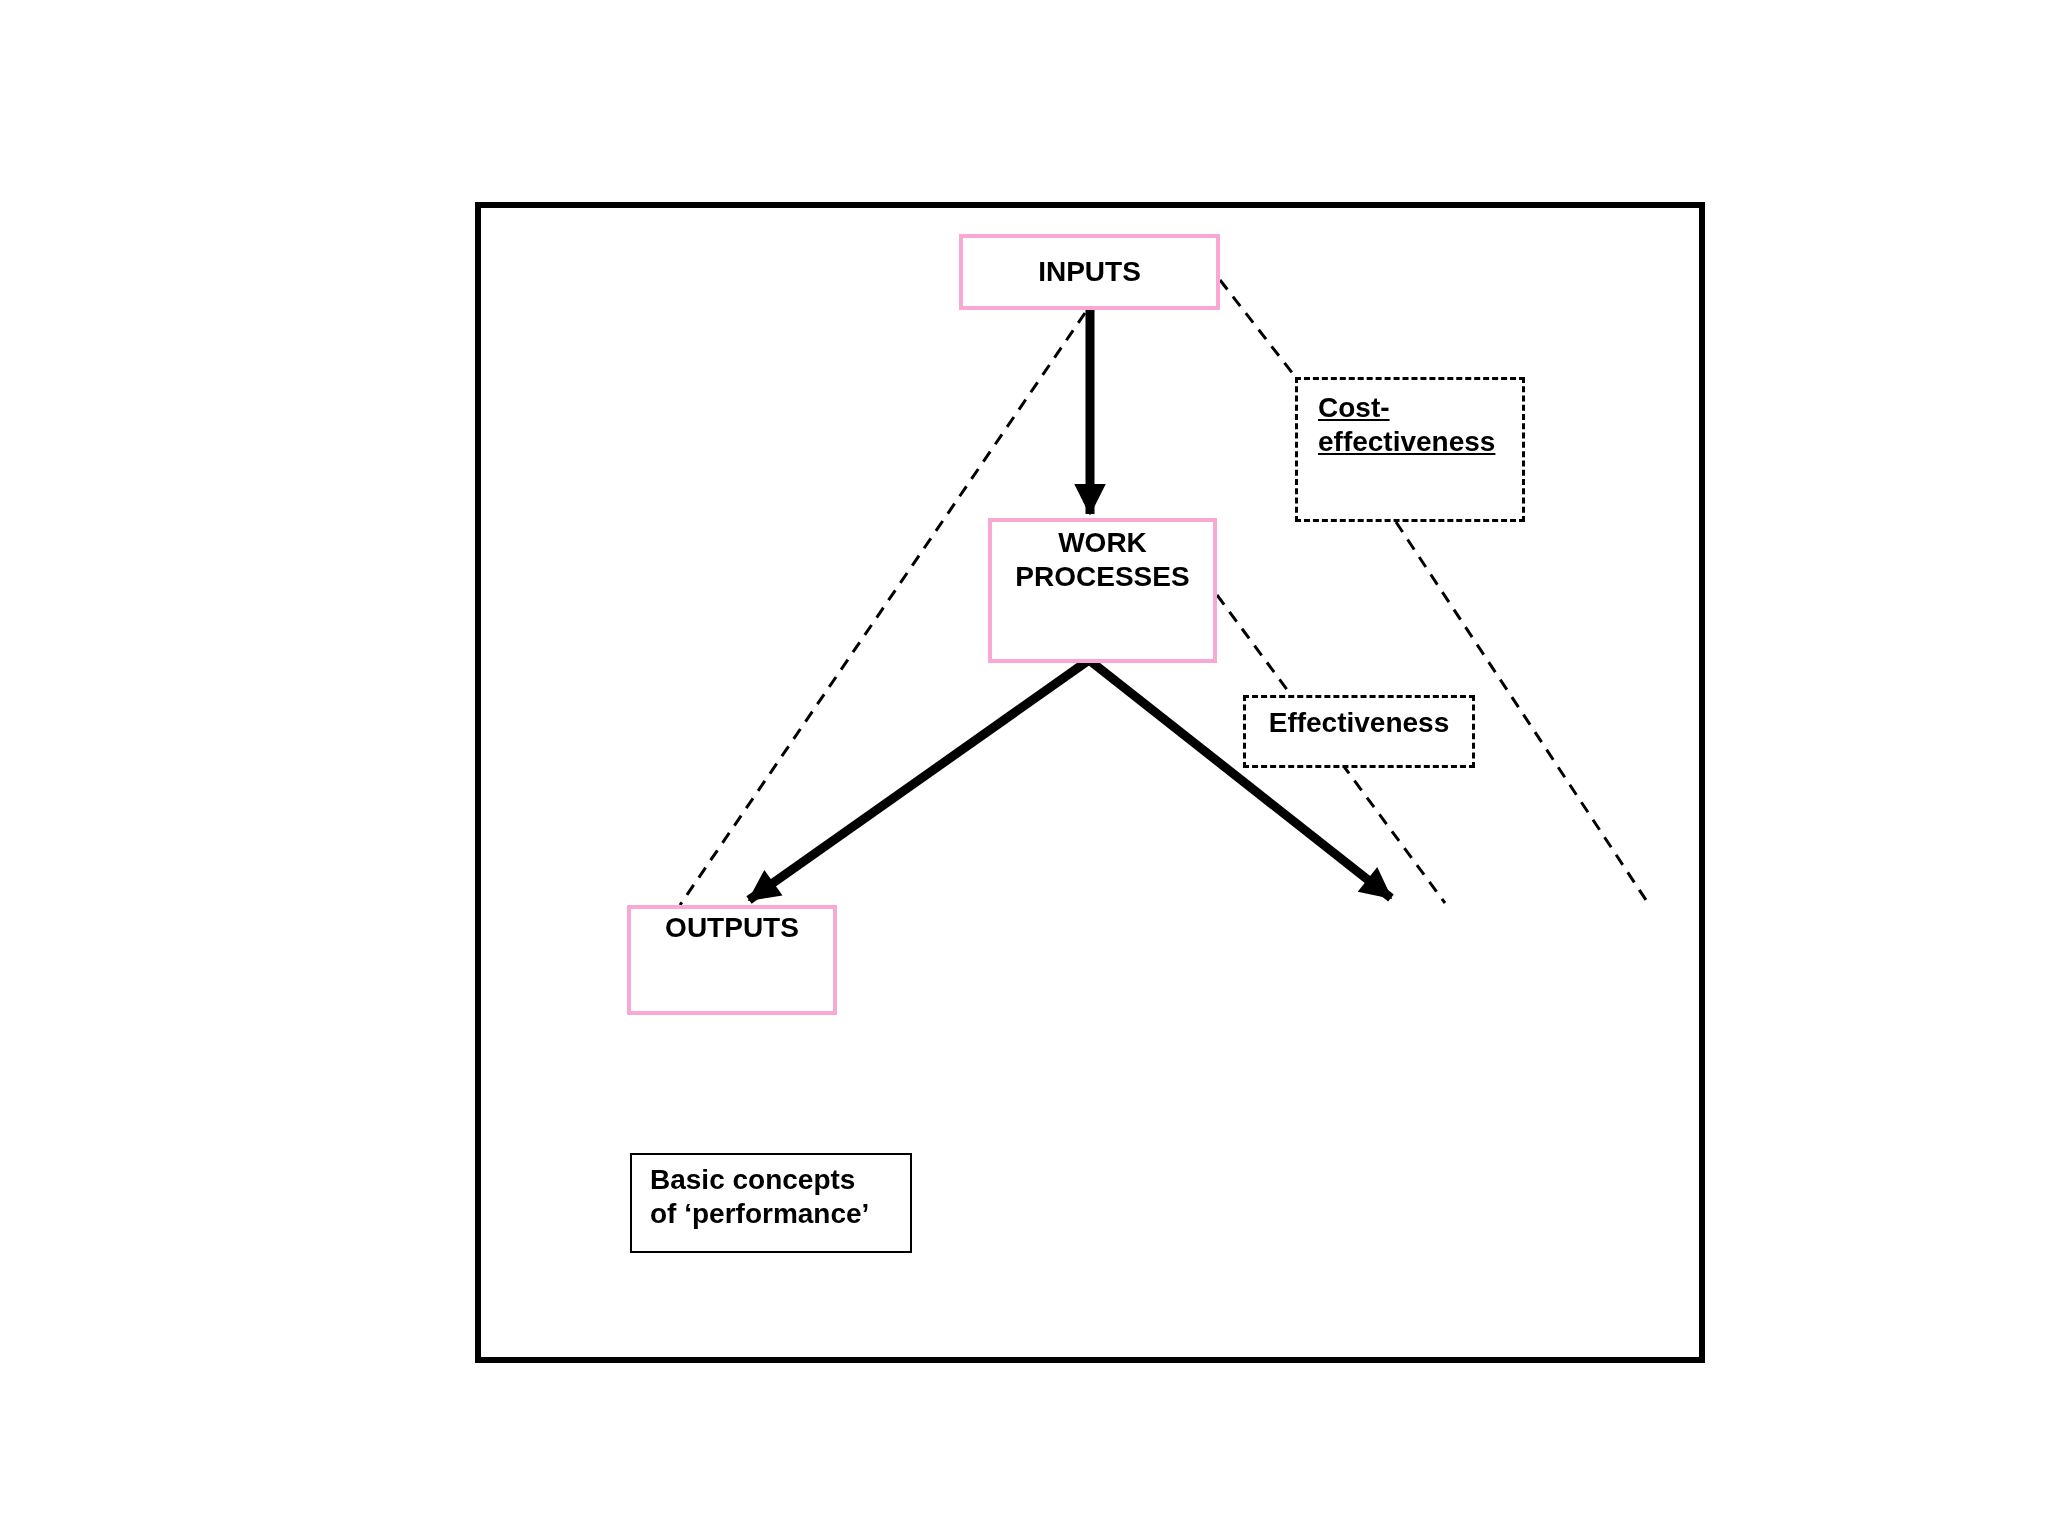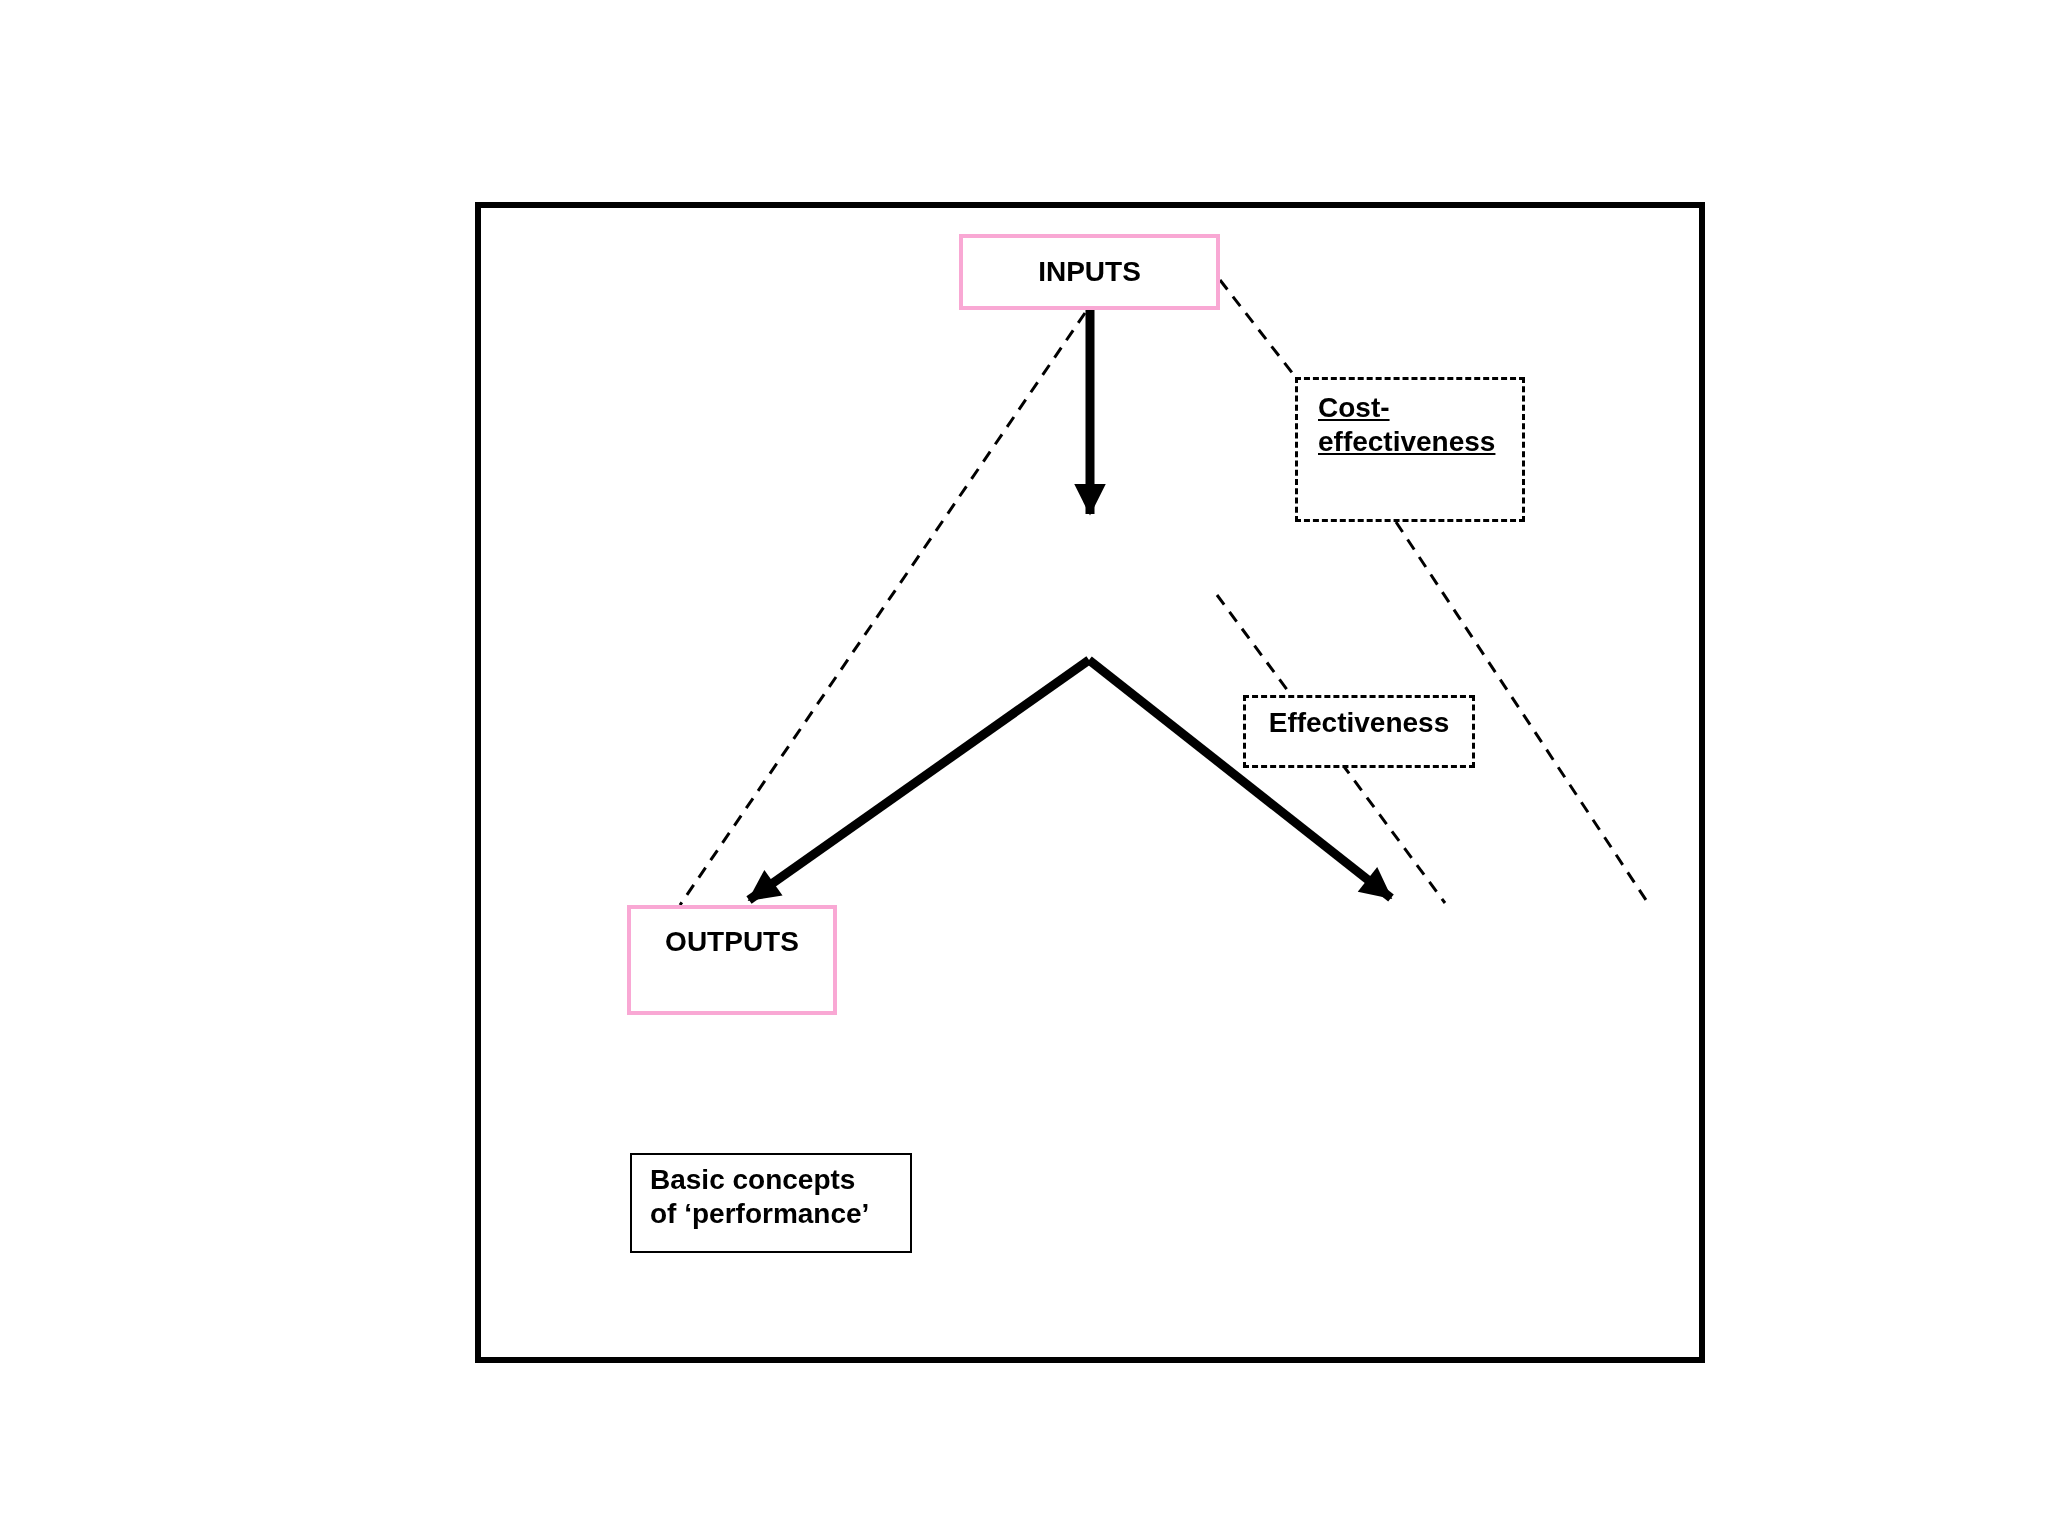--- a/index.html
+++ b/index.html
@@ -43,21 +43,21 @@
   #box-inputs {
     left: 959px; top: 234px; width: 261px; height: 76px;
     display: flex; align-items: center; justify-content: center;
   }
   #box-work-processes {
     left: 988px; top: 518px; width: 229px; height: 145px;
     padding-top: 4px;
   }
   #box-outputs {
     left: 627px; top: 905px; width: 210px; height: 110px;
-    padding-top: 16px;
+    padding-top: 2px;
   }
   #box-outcomes {
     left: 1395px; top: 903px; width: 287px; height: 112px;
     padding-top: 7px;
   }
   #box-efficiency {
     left: 732px; top: 661px; width: 205px; height: 70px;
     padding-top: 7px;
   }
   #box-effectiveness {
@@ -104,20 +104,23 @@
 
     <line x1="1090" y1="308" x2="1090" y2="514" stroke="#000000" stroke-width="9" marker-end="url(#arrowHead)"></line>
     <line x1="1089" y1="660" x2="749" y2="900" stroke="#000000" stroke-width="9" marker-end="url(#arrowHead)"></line>
     <line x1="1089" y1="660" x2="1391" y2="898" stroke="#000000" stroke-width="9" marker-end="url(#arrowHead)"></line>
   </svg>
 
   <div id="box-inputs" class="box solidbox centered">
     <span>INPUTS</span>
   </div>
 
+  <div id="box-work-processes" class="box solidbox centered">
+    <span>WORK PROCESSES</span>
+  </div>
 
   <div id="box-outputs" class="box solidbox centered">
     <span>OUTPUTS</span>
   </div>
 
 
 
   <div id="box-effectiveness" class="box dashbox centered">
     <span>Effectiveness</span>
   </div>

